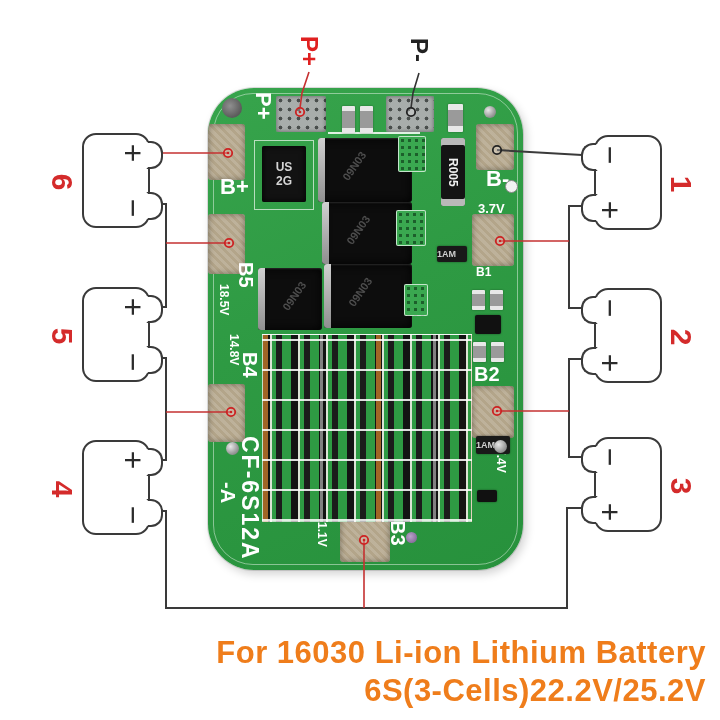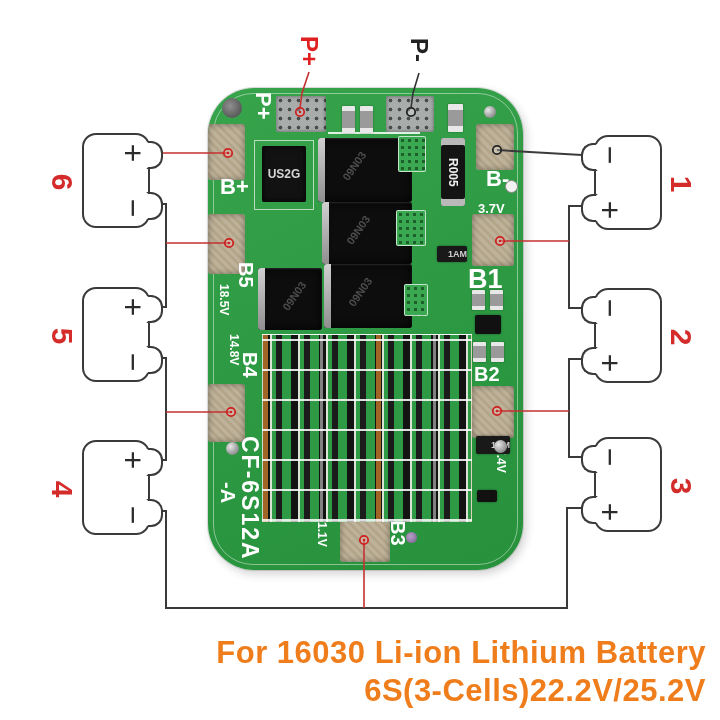--- a/index.html
+++ b/index.html
@@ -11,21 +11,21 @@
          background:linear-gradient(155deg,#37a44c 0%,#2e9a43 45%,#27913c 100%);
          border-radius:46px;overflow:hidden;
          box-shadow:0 0 0 1px rgba(0,0,0,.12),3px 4px 10px rgba(0,0,0,.18);}
   .outline{position:absolute;inset:5px;border:1.5px solid rgba(255,255,255,.45);border-radius:40px;}
   .silk{position:absolute;color:#fff;font-weight:bold;line-height:1;}
   .vert{writing-mode:vertical-rl;}
   .silk-pplus{left:44px;top:4px;font-size:22px;}
   .silk-bplus{left:12px;top:88px;font-size:22px;}
   .silk-bminus{left:278px;top:80px;font-size:22px;}
   .silk-37{left:270px;top:114px;font-size:13px;}
-  .silk-b1{left:260px;top:178px;font-size:27px;}
+  .silk-b1{left:268px;top:178px;font-size:12px;}
   .silk-b2{left:266px;top:276px;font-size:20px;}
   .silk-74{left:287px;top:360px;font-size:12px;}
   .silk-b5{left:28px;top:174px;font-size:20px;}
   .silk-185{left:10px;top:196px;font-size:12px;}
   .silk-b4{left:32px;top:264px;font-size:20px;}
   .silk-148{left:20px;top:246px;font-size:12px;}
   .silk-model{left:30px;top:348px;font-size:23px;letter-spacing:2px;}
   .silk-model2{left:10px;top:394px;font-size:20px;}
   .silk-b3{left:180px;top:432px;font-size:20px;}
   .silk-111{left:108px;top:428px;font-size:12px;}
@@ -51,33 +51,33 @@
   .mosfet::before{content:"";position:absolute;left:0;top:0;bottom:0;width:7px;
           background:linear-gradient(#d0d0d0,#8f8f8f);}
   .mtxt{position:absolute;left:20px;top:22px;color:#4d4d4d;font-size:11px;font-weight:bold;
         transform:rotate(-55deg);white-space:nowrap;}
   .m1{left:110px;top:50px;width:94px;height:64px;}
   .m2{left:114px;top:114px;width:90px;height:62px;}
   .m3{left:116px;top:176px;width:88px;height:64px;}
   .m4{left:50px;top:180px;width:64px;height:62px;}
 
   .diode{left:54px;top:58px;width:44px;height:56px;background:#121212;border-radius:2px;
-         position:absolute;display:flex;flex-direction:row;align-items:center;justify-content:center;
+         position:absolute;display:flex;flex-direction:column;align-items:center;justify-content:center;
          color:#d5d5d5;font-size:12px;font-weight:bold;line-height:14px;
          box-shadow:inset 0 0 6px #000;}
   .r005{left:233px;top:50px;width:24px;height:68px;background:#141414;border-radius:2px;
         position:absolute;display:flex;align-items:center;justify-content:center;
         box-shadow:inset 0 7px 0 #b9b9b9,inset 0 -7px 0 #b9b9b9;}
   .r005 span{writing-mode:vertical-rl;color:#efefef;font-size:12px;font-weight:bold;}
   .cap{position:absolute;background:linear-gradient(0deg,#e8e8e8 0 20%,#9a9a9a 20% 80%,#e8e8e8 80%);
        border-radius:1px;box-shadow:0 0 2px rgba(0,0,0,.4);}
   .via{position:absolute;background-color:#3aa850;border:1px solid rgba(255,255,255,.7);border-radius:2px;
        background-image:radial-gradient(circle,#1c5f2b 1.5px,rgba(0,0,0,0) 2px);background-size:7px 7px;}
   .t1am{position:absolute;background:#191919;border-radius:2px;color:#cfcfcf;font-size:9px;
-        font-weight:bold;text-align:right;box-shadow:0 0 2px rgba(0,0,0,.5);}
+        font-weight:bold;text-align:left;box-shadow:0 0 2px rgba(0,0,0,.5);}
   .sot{position:absolute;background:#111;border-radius:2px;box-shadow:0 0 2px rgba(0,0,0,.5);}
   .tp{position:absolute;border-radius:50%;background:radial-gradient(circle at 35% 35%,#e8e8e8,#9a9a9a 60%,#6c6c6c);}
   .tp-dark{background:radial-gradient(circle at 40% 40%,#909090,#5a5a5a 70%);}
   .tp-purple{background:radial-gradient(circle at 40% 40%,#b9a3c9,#8a6f9e 70%);}
   .sline{position:absolute;background:rgba(255,255,255,.85);}
   .sbox{position:absolute;border:1.5px solid rgba(255,255,255,.65);}
 
   .smd-field{position:absolute;left:54px;top:246px;width:208px;height:186px;
       border:1.5px solid rgba(255,255,255,.7);
       background-color:#2e9a43;

